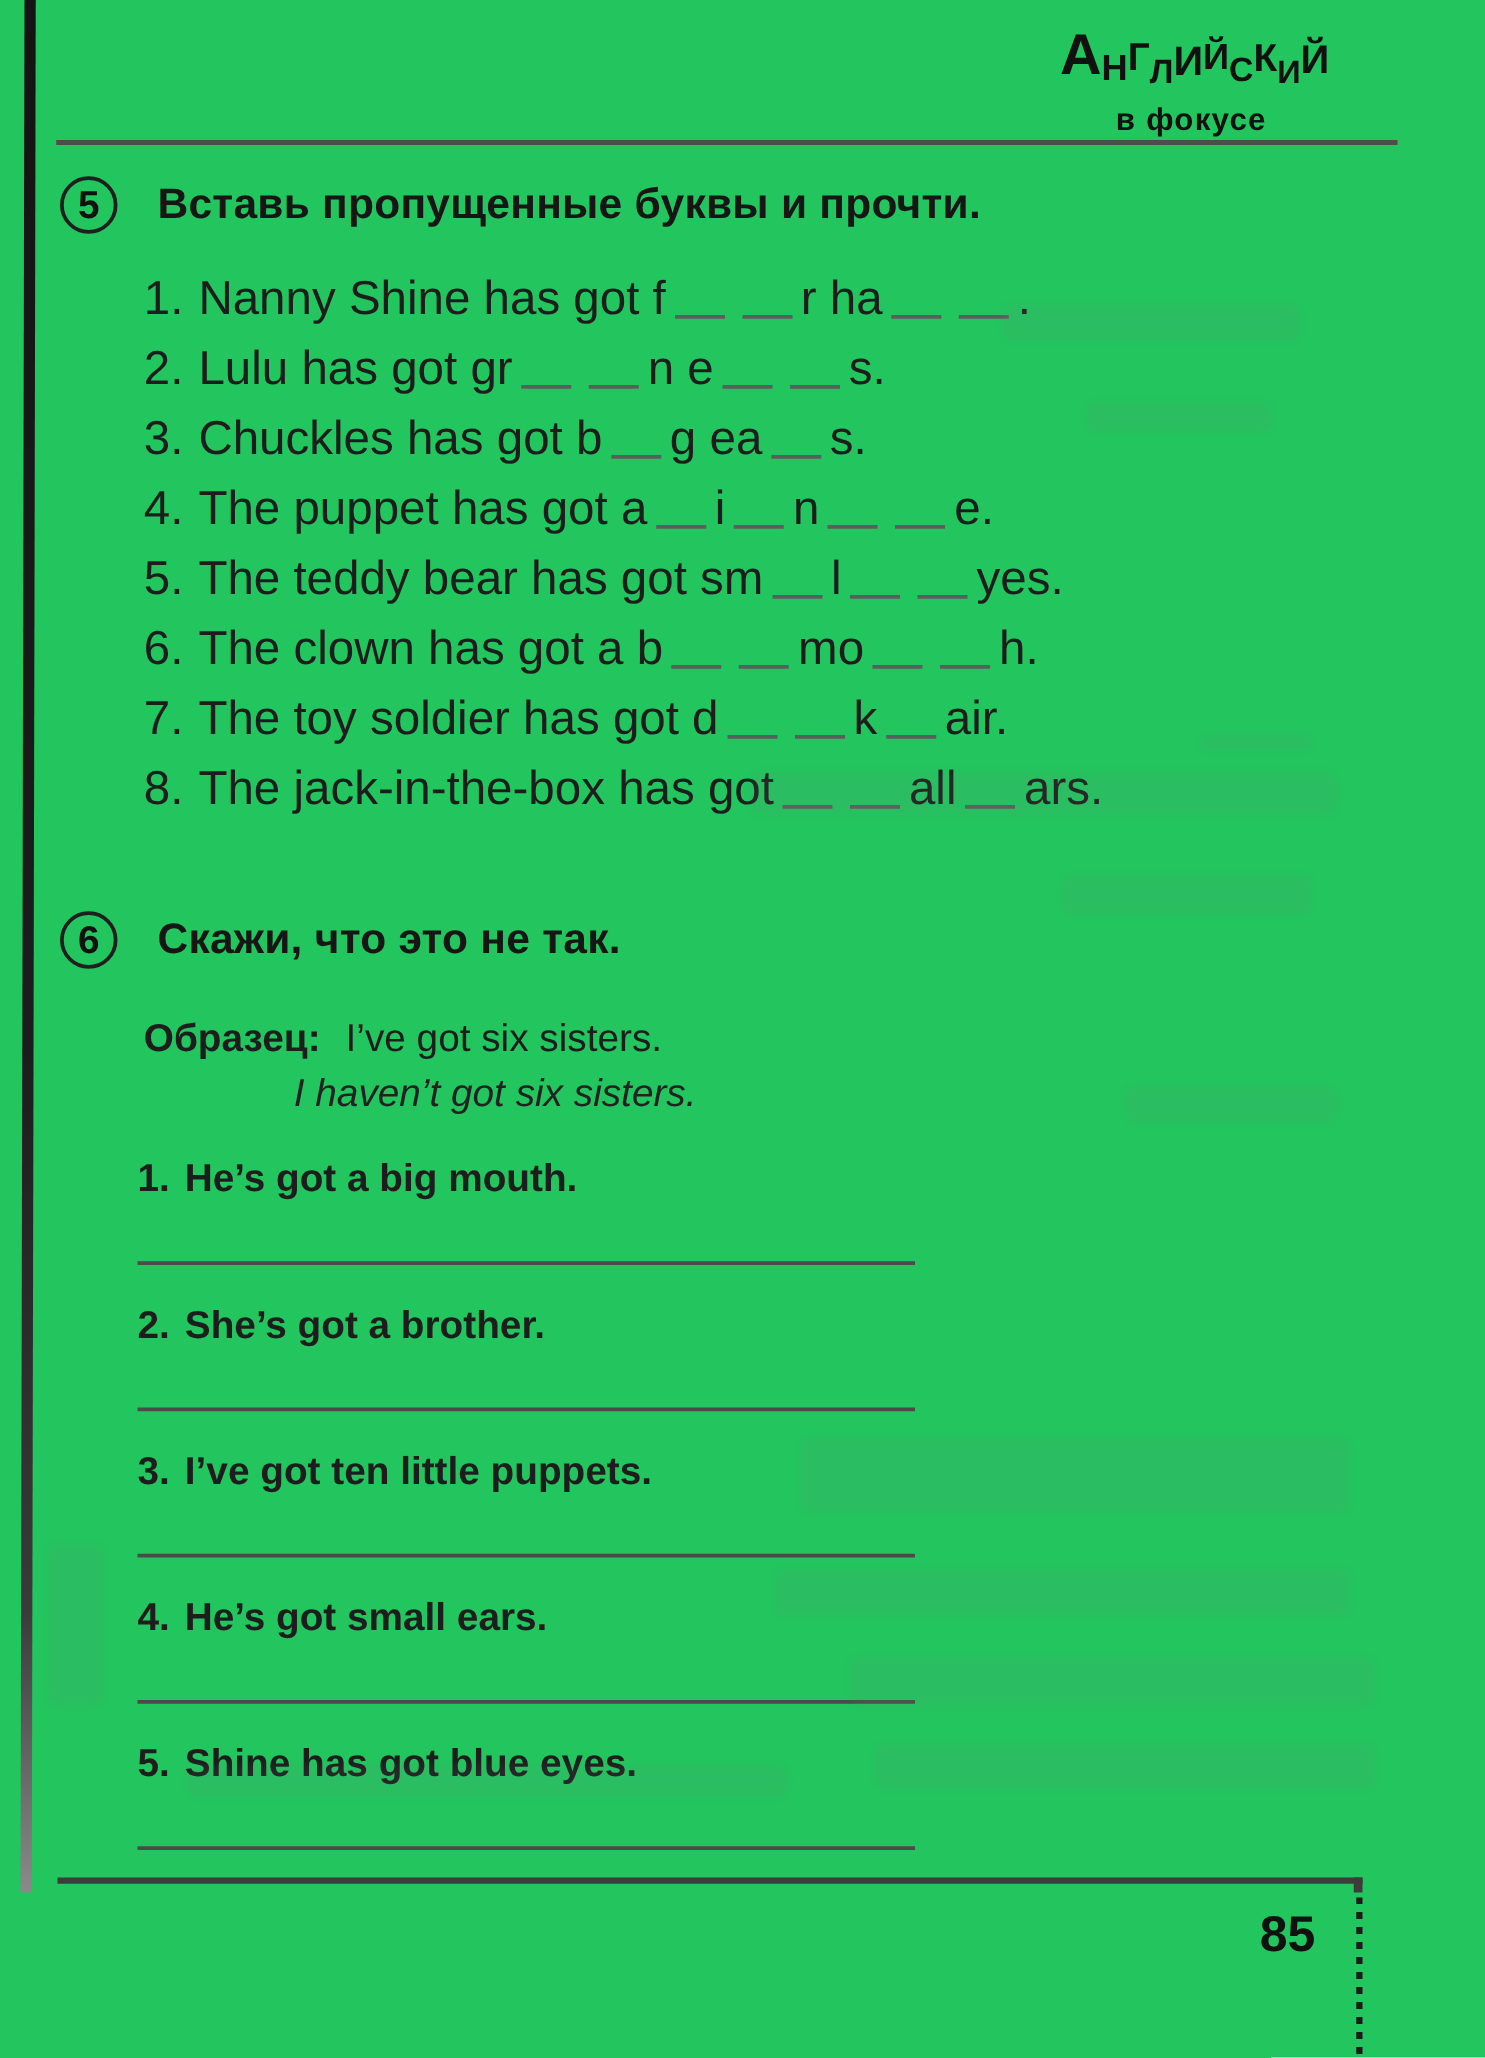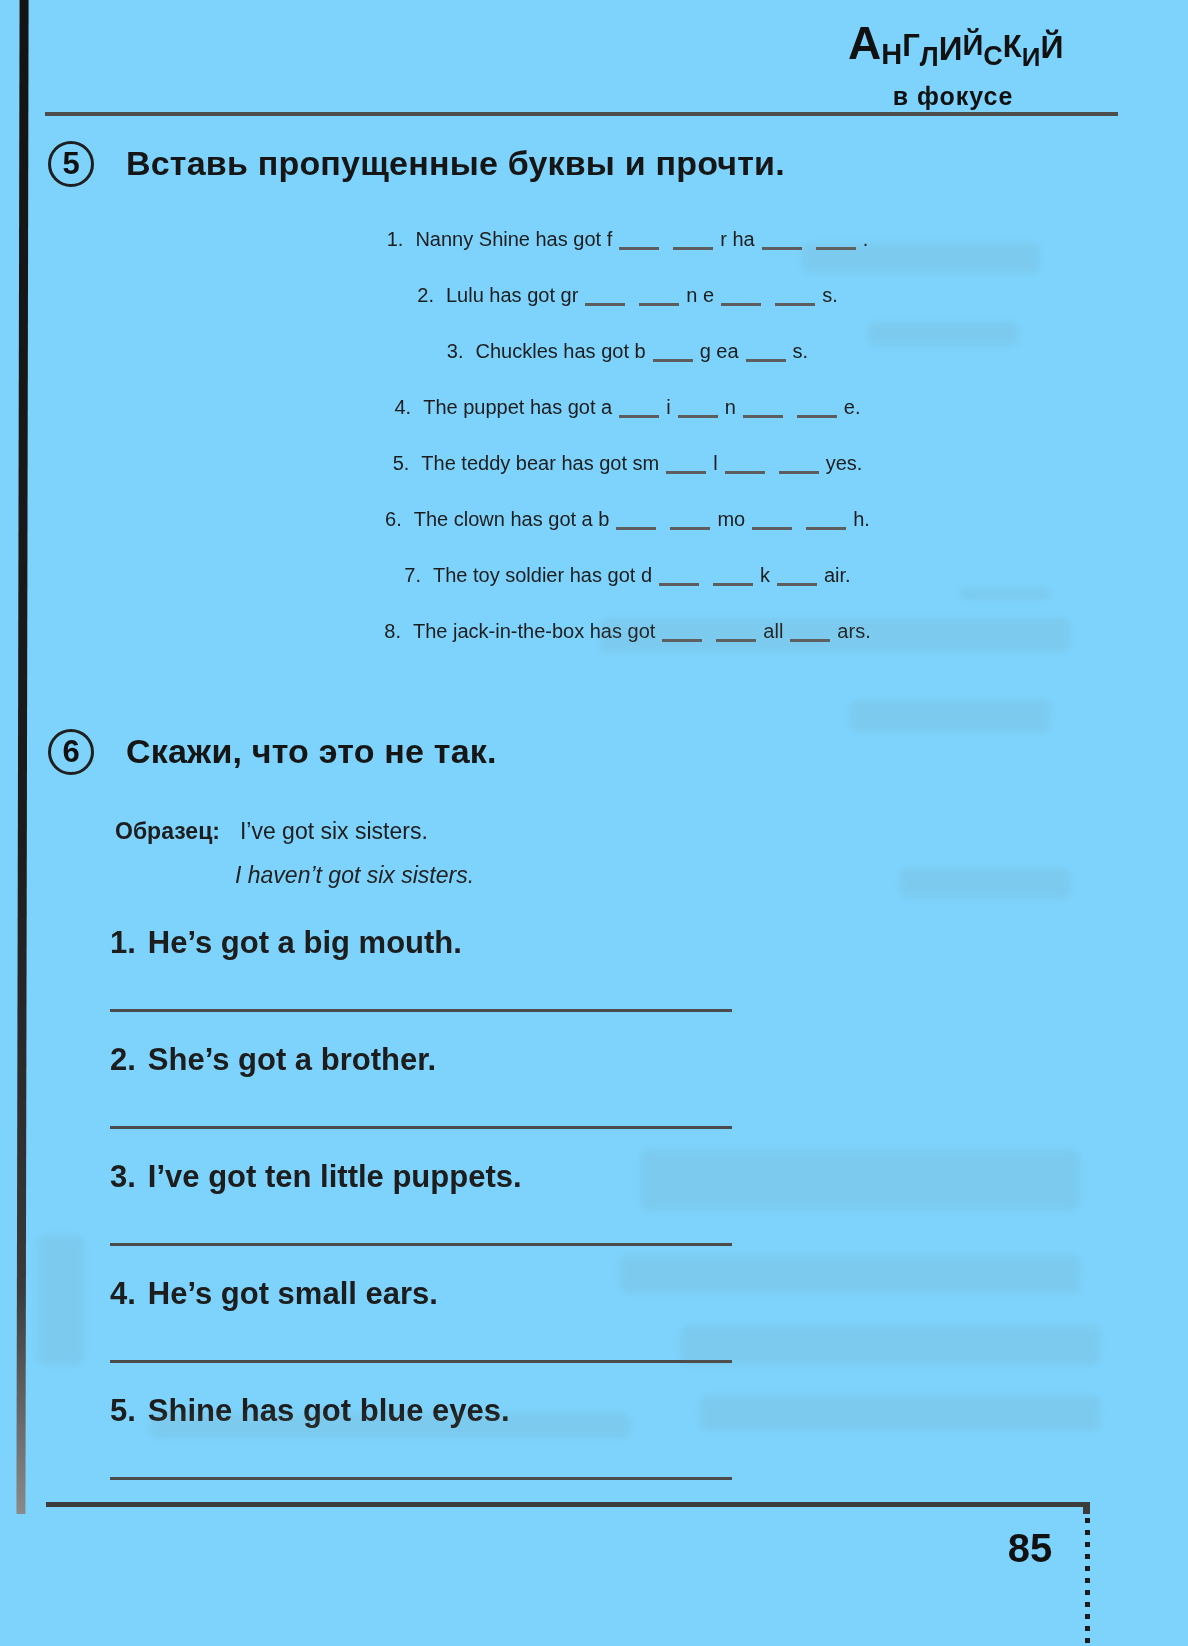--- a/index.html
+++ b/index.html
@@ -1,20 +1,20 @@
 <!DOCTYPE html>
 <html><head>
 <meta charset="utf-8">
 <style>
   html,body{margin:0;padding:0;background:#e8e8e6;}
   .page{
     position:relative;
     width:1188px;height:1646px;
     margin:0 auto;
-    background:#7dd3fc;
+    background:#22c55e;
     overflow:hidden;
     font-family:"Liberation Sans", sans-serif;
     color:#1d1d1d;
   }
   
   .spine-bar{
     position:absolute;left:18px;top:0;width:9px;height:1514px;
     background:linear-gradient(to bottom,#141414 0%,#1c1c1c 55%,#3a3a3a 85%,#8a8a8a 100%);
     transform:rotate(0.12deg);
   }
@@ -39,29 +39,29 @@
   .ex6{top:716px;}
   .ex-head{display:flex;align-items:center;gap:16px;}
   .circle-num{
     flex:0 0 auto;width:46px;height:46px;border:3.5px solid #1f1f1f;border-radius:50%;
     display:flex;align-items:center;justify-content:center;
     font-size:31px;font-weight:bold;color:#111;box-sizing:border-box;
   }
   .ex-title{margin:16px;font-size:34px;font-weight:bold;color:#161616;letter-spacing:0.2px;}
   
   .fill-list{list-style:none;margin:12px 0 0 0;padding:0 0 0 67px;}
-  .fill-list li{line-height:56px;font-size:20px;white-space:nowrap;text-align:center;}
+  .fill-list li{line-height:56px;font-size:38px;white-space:nowrap;}
   .item-num{margin-right:12px;}
   .blank{
     display:inline-block;width:40px;height:10px;
     border-bottom:3px solid #5d5d5d;
     margin:0 7px;vertical-align:-4px;
   }
   
-  .example{margin:22px 0 0 67px;font-size:23px;line-height:44px;}
+  .example{margin:22px 0 0 67px;font-size:31px;line-height:44px;}
   .example-label{font-weight:bold;margin-right:20px;}
   .example-answer{margin-left:120px;font-style:italic;color:#222;line-height:44px;}
   .qa-wrap{margin:24px 0 0 62px;}
   .qa-text{font-size:31px;line-height:44px;margin-bottom:44px;font-weight:bold;}
   .answer-line{width:622px;height:0;border-bottom:3px solid #4b4b4b;margin-bottom:26px;}
   
   .ghost{position:absolute;background:#76807f;opacity:0.10;border-radius:8px;filter:blur(3px);}
 </style>
 </head>
 <body>

